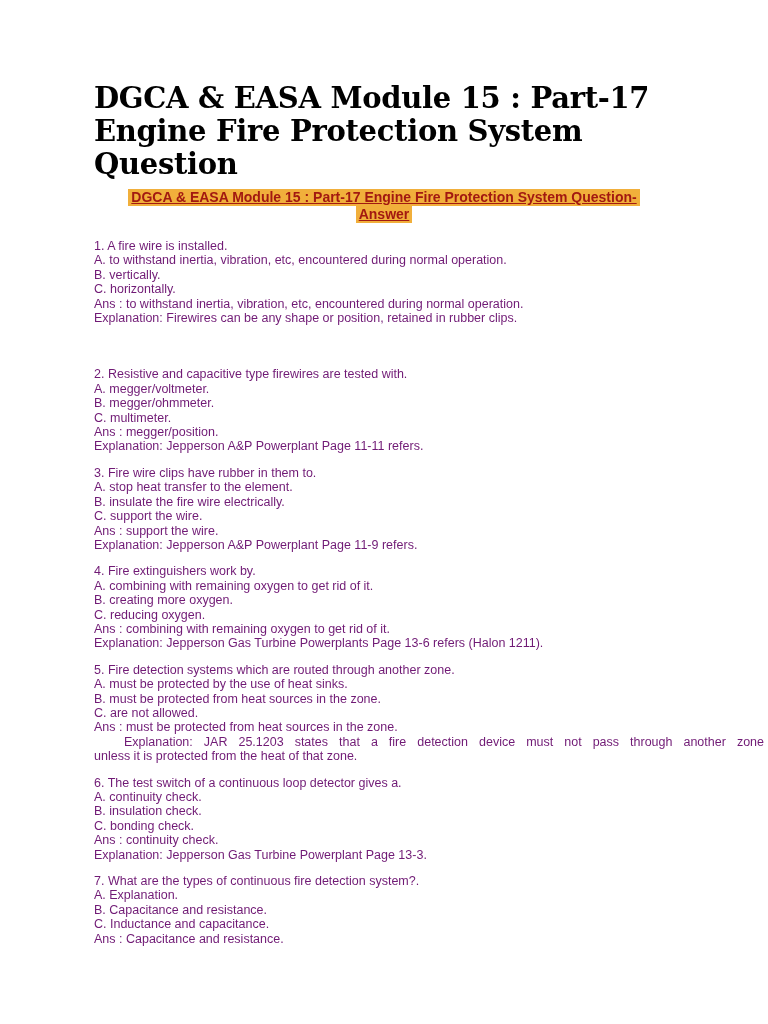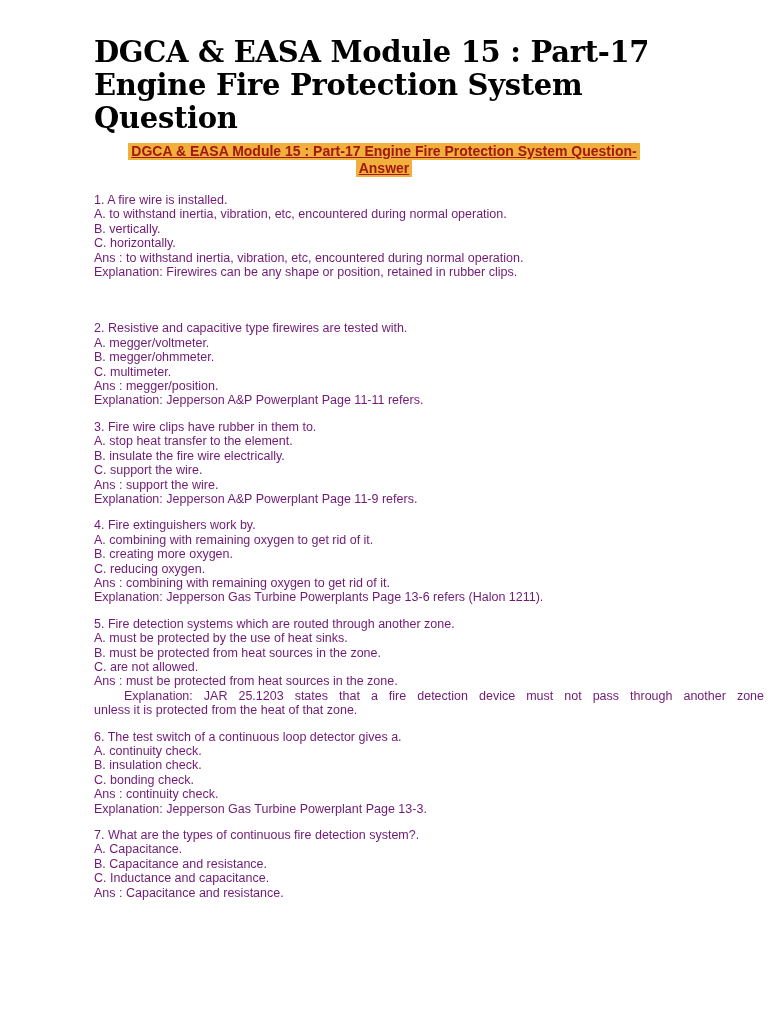--- a/index.html
+++ b/index.html
@@ -12,21 +12,21 @@
     overflow: hidden;
   }
   .doc-page {
     position: relative;
     width: 768px;
     height: 1024px;
     background: #ffffff;
   }
   
   .doc-title {
-    margin: 36px 40px 0 94px;
+    margin: 82px 40px 0 94px;
     font-family: "DejaVu Serif", serif;
     font-weight: bold;
     font-size: 29px;
     line-height: 33px;
     color: #000000;
     letter-spacing: -0.3px;
   }
   .doc-title .t-line { white-space: nowrap; }
   
   .subtitle-link {
@@ -129,20 +129,20 @@
       <div class="line">6. The test switch of a continuous loop detector gives a.</div>
       <div class="line">A. continuity check.</div>
       <div class="line">B. insulation check.</div>
       <div class="line">C. bonding check.</div>
       <div class="line">Ans : continuity check.</div>
       <div class="line">Explanation: Jepperson Gas Turbine Powerplant Page 13-3.</div>
     </div>
 
     <div class="qa">
       <div class="line">7. What are the types of continuous fire detection system?.</div>
-      <div class="line">A. Capacitance.</div>
+      <div class="line">A. Explanation.</div>
       <div class="line">B. Capacitance and resistance.</div>
       <div class="line">C. Inductance and capacitance.</div>
       <div class="line">Ans : Capacitance and resistance.</div>
     </div>
 
   </div>
 </div>
 
 </body></html>

